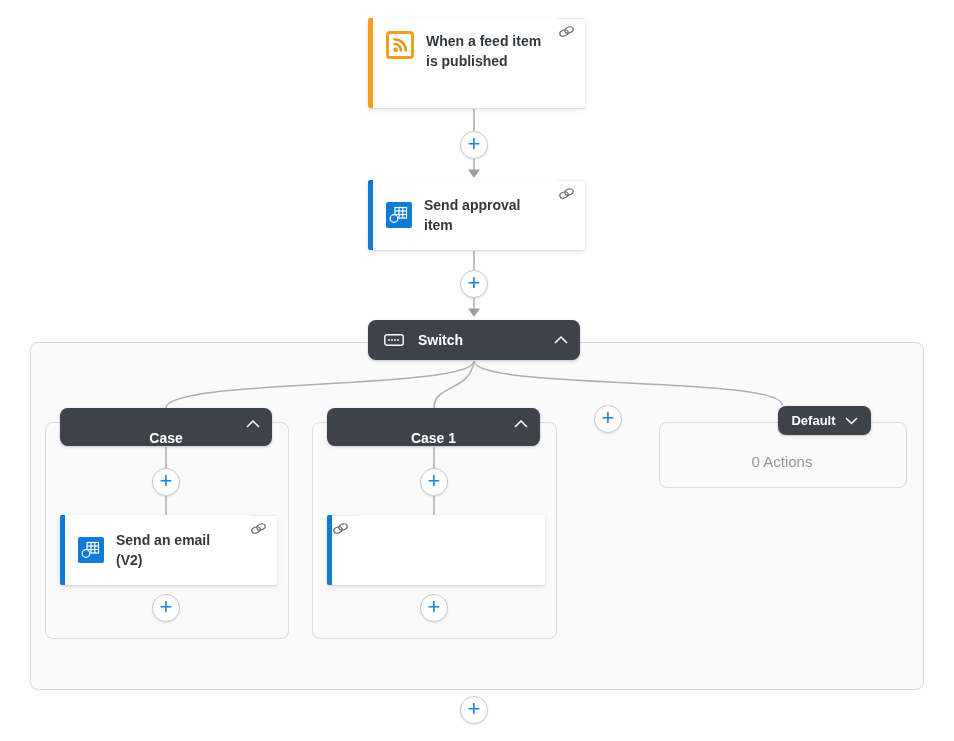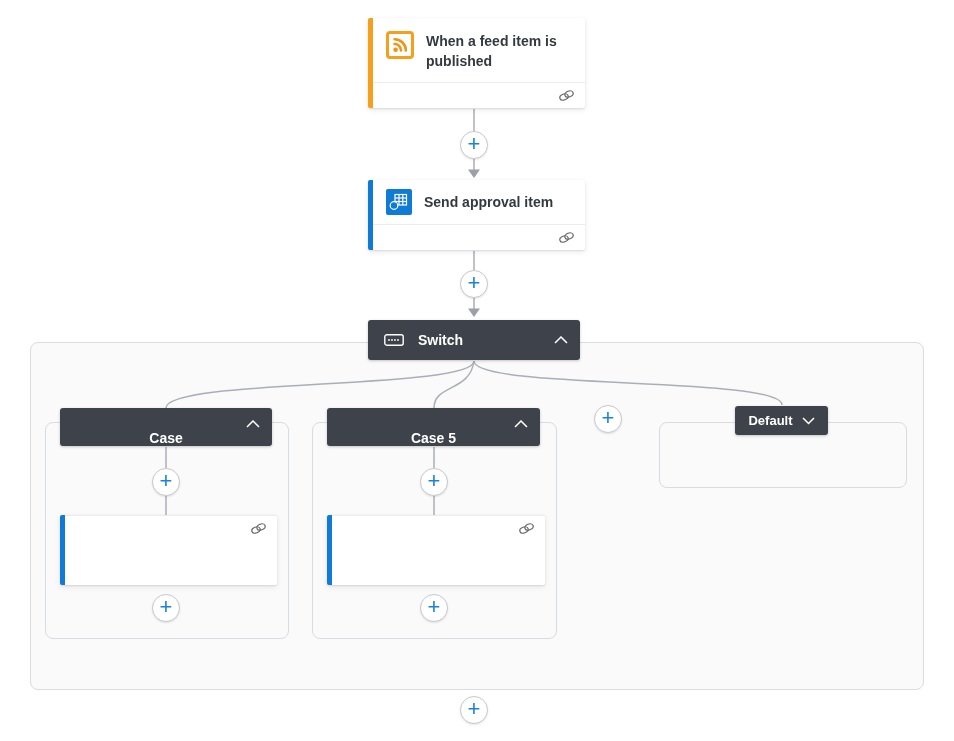--- a/index.html
+++ b/index.html
@@ -8,30 +8,30 @@
   
   .scope-box{position:absolute;border:1px solid #d9dbde;border-radius:8px;background:#fafafa;z-index:0;}
   .scope-box.inner{background:transparent;}
 
   
   svg.connectors{position:absolute;left:0;top:0;z-index:1;pointer-events:none;}
 
   
   .card{position:absolute;background:#fff;border-left:5px solid #0f7bd4;border-radius:2px;
         box-shadow:0 1px 2px rgba(0,0,0,.10),0 2px 6px rgba(0,0,0,.08);
-        display:flex;flex-direction:column;z-index:2;cursor:pointer;}
+        display:flex;flex-direction:row;z-index:2;cursor:pointer;}
   .card.trigger{border-left-color:#f5a01d;}
   .card-main{flex:1;display:flex;align-items:center;gap:12px;padding:0 10px 0 13px;}
   .card.trigger .card-main{align-items:flex-start;padding-top:13px;}
   .card-title{font-size:14px;font-weight:700;color:#333940;line-height:20px;}
   .card-footer{height:25px;border-top:1px solid #ececec;display:flex;align-items:center;
                justify-content:flex-end;padding-right:10px;}
 
   
-  .scope-header{position:absolute;background:#3d424b;border-radius:3px;color:#fff;
+  .scope-header{position:absolute;background:#3d424b;border-radius:8px;color:#fff;
                 display:flex;align-items:center;z-index:2;cursor:pointer;
                 box-shadow:0 1px 3px rgba(0,0,0,.22);}
   .scope-title{font-size:14px;font-weight:700;color:#fff;}
   .scope-header.switch{padding:0 12px 0 16px;}
   .scope-header.switch .scope-title{margin-left:14px;}
   .scope-header.switch .chev{margin-left:auto;}
   .scope-header.case{justify-content:center;align-items:flex-end;}
   .scope-header.case .chev{position:absolute;right:12px;top:12px;}
   .scope-header.default{justify-content:center;gap:9px;}
   .scope-header.default .scope-title{font-size:13px;}
@@ -164,38 +164,54 @@
           <path d="M1 7 L7 1 L13 7" stroke="#fff" stroke-width="1.5" fill="none"></path>
         </svg>
     </span>
   </div>
 
   <button class="plus-btn" style="left:152px;top:468px">
     <span>+</span>
   </button>
 
   <div class="card" style="left:60px;top:515px;width:212px;height:70px">
+    <div class="card-main">
+      <span class="icon">
+        <svg width="26" height="26" viewBox="0 0 26 26">
+          <rect width="26" height="26" rx="2" fill="#0f7bd4"></rect>
+          <g stroke="#fff" stroke-width="1.2" fill="none">
+            <rect x="9" y="5.5" width="11.5" height="10.5"></rect>
+            <line x1="9" y1="9" x2="20.5" y2="9"></line>
+            <line x1="9" y1="12.5" x2="20.5" y2="12.5"></line>
+            <line x1="13" y1="5.5" x2="13" y2="16"></line>
+            <line x1="16.8" y1="5.5" x2="16.8" y2="16"></line>
+            <circle cx="8" cy="16.5" r="3.8" fill="#0f7bd4"></circle>
+          </g>
+        </svg>
+      </span>
+      <span class="card-title">Send an email (V2)</span>
+    </div>
     <div class="card-footer">
       <span class="icon">
         <svg width="17" height="13" viewBox="0 0 17 13">
           <g stroke="#666" stroke-width="1.2" fill="none">
             <ellipse cx="6" cy="8" rx="4.3" ry="2.9" transform="rotate(-20 6 8)"></ellipse>
             <ellipse cx="11" cy="5" rx="4.3" ry="2.9" transform="rotate(-20 11 5)"></ellipse>
           </g>
         </svg>
       </span>
     </div>
   </div>
 
   <button class="plus-btn" style="left:152px;top:594px">
     <span>+</span>
   </button>
 
   <div class="scope-header case" style="left:327px;top:408px;width:213px;height:38px">
-    <span class="scope-title">Case 5</span>
+    <span class="scope-title">Case 1</span>
     <span class="chev">
       <svg width="14" height="8" viewBox="0 0 14 8">
           <path d="M1 7 L7 1 L13 7" stroke="#fff" stroke-width="1.5" fill="none"></path>
         </svg>
     </span>
   </div>
 
   <button class="plus-btn" style="left:420px;top:468px">
     <span>+</span>
   </button>
@@ -214,26 +230,27 @@
   </div>
 
   <button class="plus-btn" style="left:420px;top:594px">
     <span>+</span>
   </button>
 
   <button class="plus-btn" style="left:594px;top:405px">
     <span>+</span>
   </button>
 
-  <div class="scope-header default" style="left:735px;top:406px;width:93px;height:29px">
+  <div class="scope-header default" style="left:778px;top:406px;width:93px;height:29px">
     <span class="scope-title">Default</span>
     <span class="chev">
       <svg width="13" height="8" viewBox="0 0 13 8">
           <path d="M1 1 L6.5 6.5 L12 1" stroke="#fff" stroke-width="1.5" fill="none"></path>
         </svg>
     </span>
   </div>
+  <div class="empty-actions" style="left:659px;top:453px;width:246px;text-align:center">0 Actions</div>
 
   <button class="plus-btn" style="left:460px;top:696px">
     <span>+</span>
   </button>
 
 </div>
 
 </body></html>

